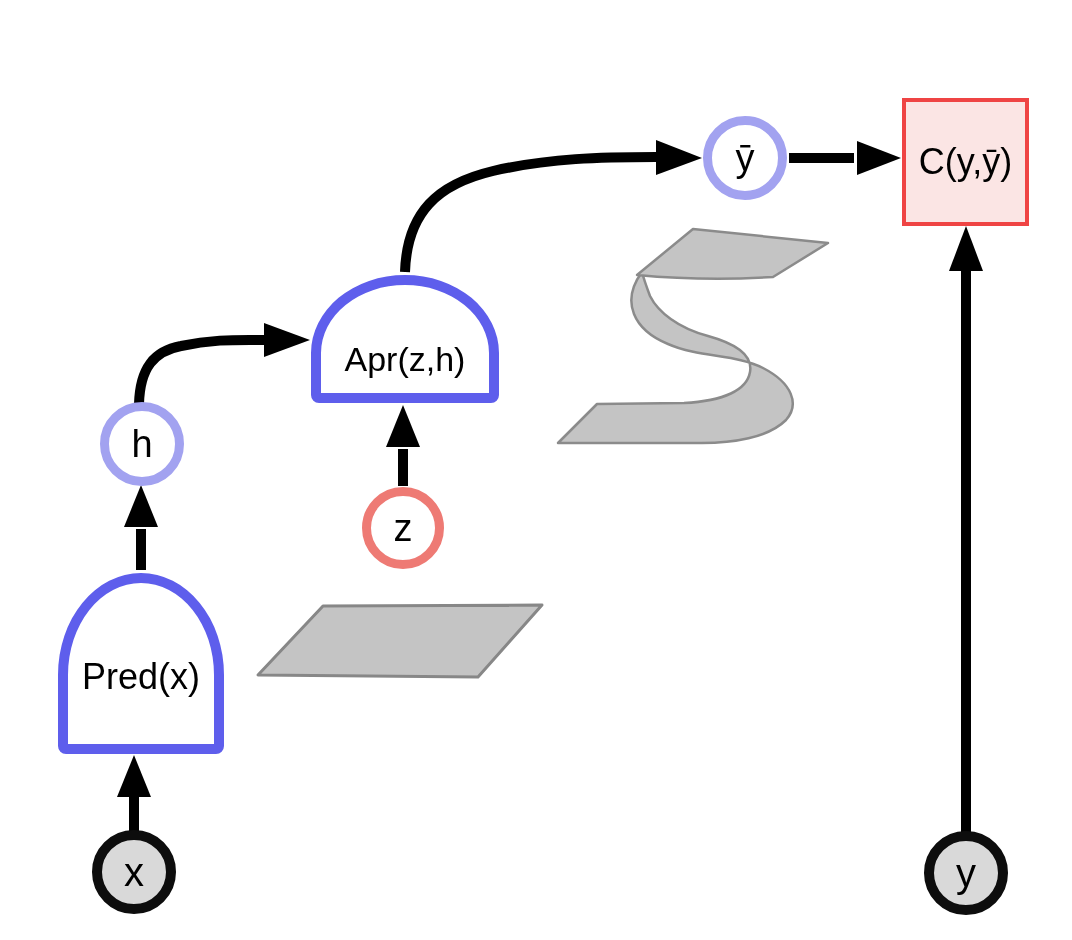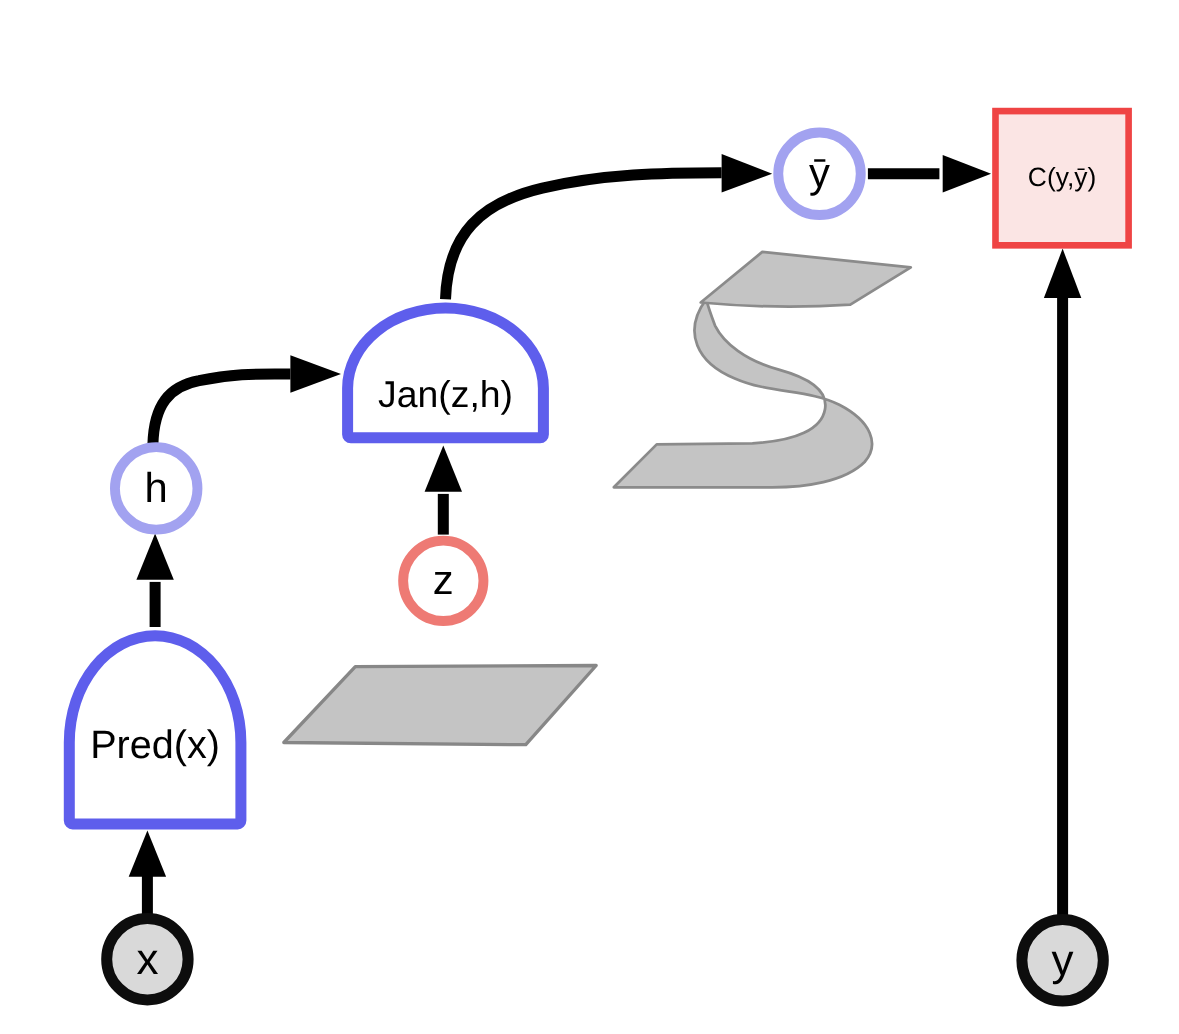--- a/index.html
+++ b/index.html
@@ -23,21 +23,21 @@
     border-radius:83px 83px 8px 8px / 102px 102px 8px 8px;font-size:36px;padding-top:26px;text-align:center;}
   #node-dec{left:311px;top:275px;width:188px;height:128px;
     border-radius:94px 94px 8px 8px / 78px 78px 8px 8px;font-size:34px;padding-top:40px;}
   #node-h{left:100px;top:402px;width:84px;height:84px;}
   #node-ybar{left:703px;top:116px;width:84px;height:84px;}
   #node-z{left:362px;top:487px;width:82px;height:82px;}
   #node-x{left:92px;top:830px;width:84px;height:84px;}
   #node-y{left:924px;top:831px;width:84px;height:84px;}
   #node-cost{
     left:902px;top:98px;width:127px;height:128px;
-    border:6px solid #ef4444;background:#fbe5e4;font-size:24px;
+    border:4px solid #ef4444;background:#fbe5e4;font-size:36px;
   }
 </style>
 </head>
 <body>
 
 <div id="canvas">
 
   <svg id="shape-layer" viewBox="0 0 1072 940" xmlns="http://www.w3.org/2000/svg">
 
     <g>
@@ -82,21 +82,21 @@
       <path d="M966,834 L966,270" stroke-width="10" fill="none"></path>
       <polygon points="966,226 949,271 983,271" stroke="none"></polygon>
     </g>
   </svg>
 
   <div class="node dome" id="node-pred">
     <span>Pred(x)</span>
   </div>
 
   <div class="node dome" id="node-dec">
-    <span>Jan(z,h)</span>
+    <span>Apr(z,h)</span>
   </div>
 
   <div class="node circle latent" id="node-h">
     <span>h</span>
   </div>
 
   <div class="node circle latent" id="node-ybar">
     <span>ȳ</span>
   </div>
 

